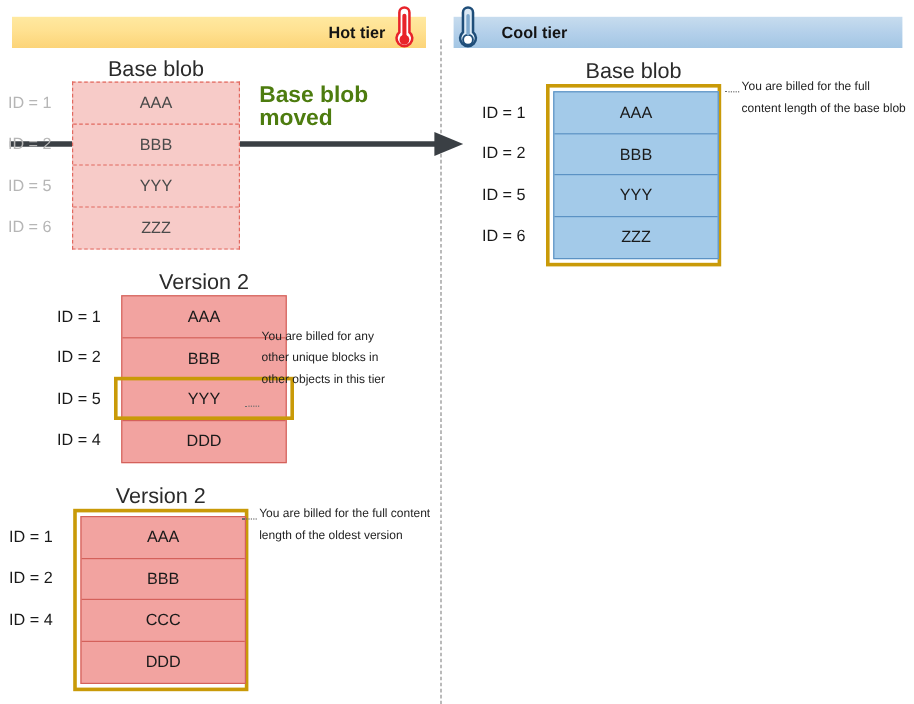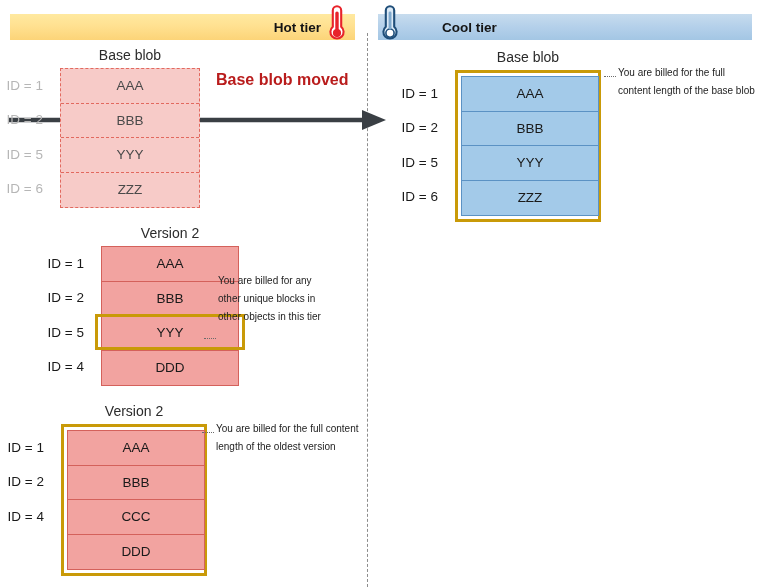--- a/index.html
+++ b/index.html
@@ -22,37 +22,37 @@
   #hot-header{
     left:10px;top:14px;width:345px;
     background:linear-gradient(to bottom,#ffe9a0 0%,#ffe191 45%,#fcd478 100%);
     justify-content:flex-end;
     padding-right:34px;box-sizing:border-box;
   }
   #cool-header{
     left:378px;top:14px;width:374px;
     background:linear-gradient(to bottom,#c7dcee 0%,#b4d0ea 50%,#a3c6e4 100%);
     justify-content:flex-start;
-    padding-left:64px;box-sizing:border-box;
+    padding-left:40px;box-sizing:border-box;
   }
   .thermo{position:absolute;width:22px;height:40px;}
   #hot-thermo{left:326px;top:3px;}
   #cool-thermo{left:379px;top:3px;}
 
   
   #divider{
     position:absolute;left:367px;top:33px;width:0;height:554px;
     border-left:1.6px dashed #8d8d8d;
   }
 
   
   .group{position:absolute;}
   .group-title{
     position:absolute;width:100%;text-align:center;
-    font-size:14px;color:#2b2b2b;top:-21px;left:0;
+    font-size:18px;color:#2b2b2b;top:-21px;left:0;
   }
   .rows{position:relative;}
   .row{
     display:flex;align-items:center;justify-content:center;
     font-size:13.5px;color:#1a1a1a;
     box-sizing:border-box;
     position:relative;
   }
   .idlabels{position:absolute;top:0;}
   .idlabel{
@@ -116,21 +116,21 @@
   #callout-cool{left:618px;top:64px;width:140px;}
   #callout-cool .leader{top:12px;}
   #callout-ver2{left:218px;top:272px;width:118px;}
   #callout-ver2 .leader{top:66px;}
   #callout-ver1{left:216px;top:420px;width:146px;}
   #callout-ver1 .leader{top:12px;}
 
   
   #arrow-label{
     position:absolute;left:216px;top:70px;width:150px;
-    font-size:16px;font-weight:bold;line-height:19px;color:#b91c1c;
+    font-size:19px;font-weight:bold;line-height:19px;color:#4d7c0f;
   }
   #arrow{position:absolute;left:8px;top:108px;width:378px;height:24px;}
 </style>
 </head>
 <body>
 
 <div class="stage">
 
   <div class="tier-header" id="hot-header">
     <span>Hot tier</span>

